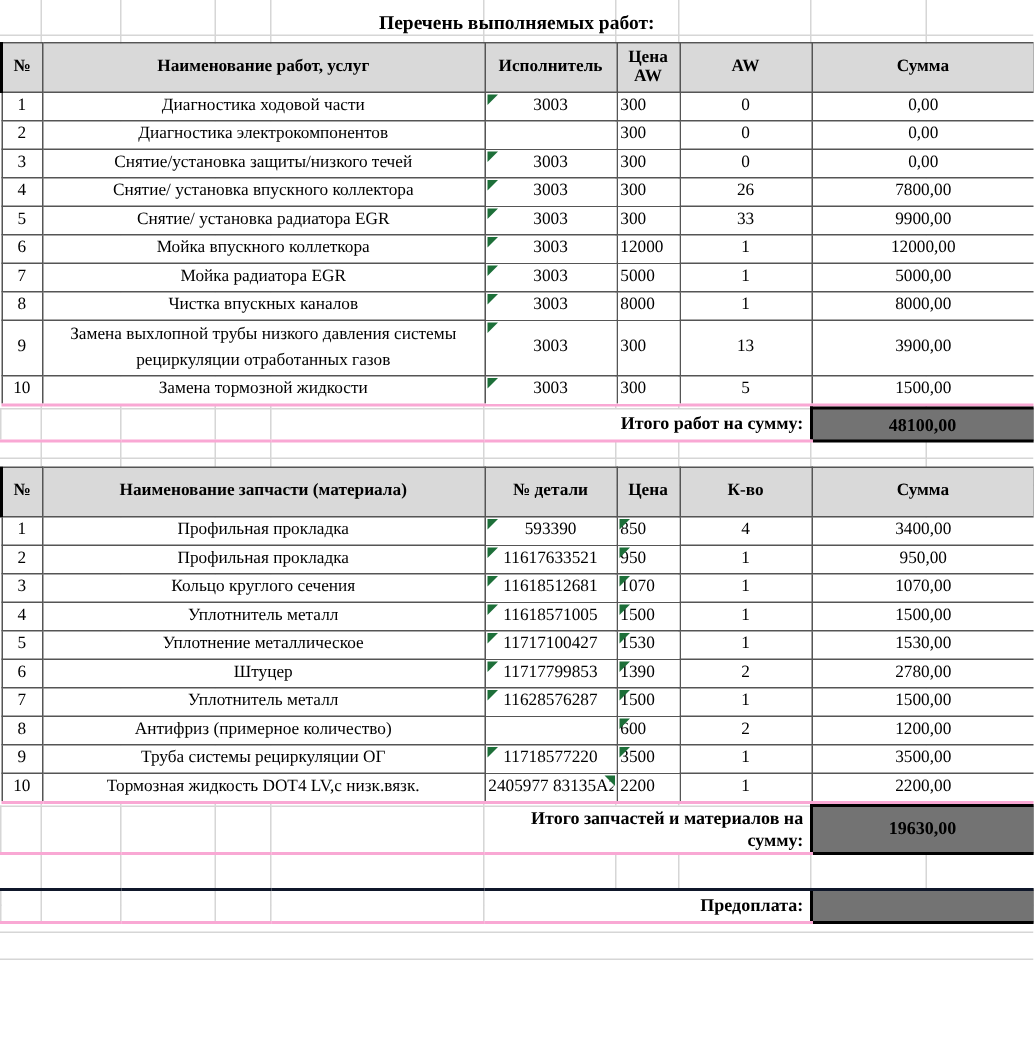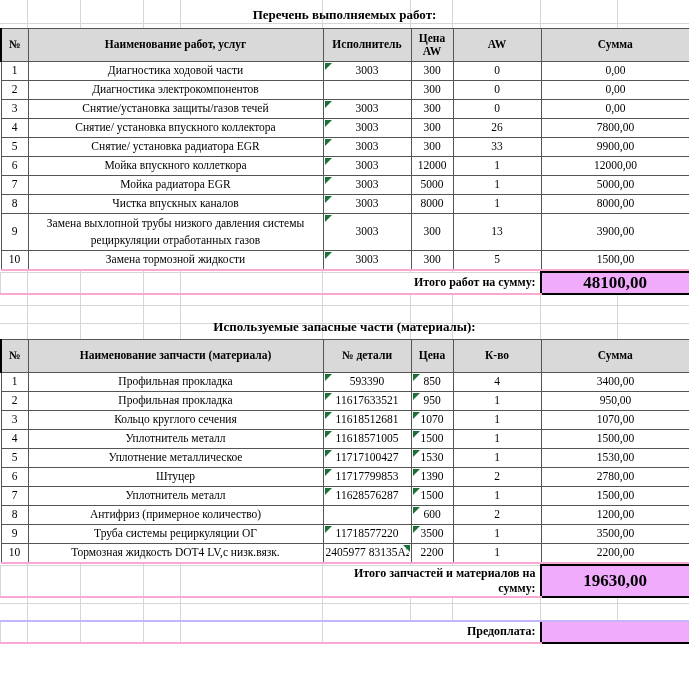--- a/index.html
+++ b/index.html
@@ -80,21 +80,21 @@
     border-top: 2px solid #000000;
     border-bottom: 1px solid #555555;
     height: 32px;
   }
   thead th.c-num { border-left: 2px solid #000; }
   thead th.c-sum { border-right: 2px solid #000; }
 
   td.c-num  { text-align: center; width: 27px;  border-left: 2px solid #000; }
   td.c-name { text-align: center; width: 294px; }
   td.c-perf { text-align: center; width: 88px;  position: relative; }
-  td.c-price{ text-align: center; width: 42px;  position: relative; }
+  td.c-price{ width: 42px;  position: relative; }
   td.c-qty  { text-align: center; width: 88px; }
   td.c-sum  { text-align: center; width: 147px; border-right: 2px solid #000; }
 
   tbody tr td { height: 18px; }
   tbody tr.tall td { height: 36px; }
   tbody tr.tall td.c-name { line-height: 1.45; }
   tbody tr:last-child td { border-bottom: 2px solid #f9a8d4; }
 
   
   .clip {
@@ -132,26 +132,26 @@
   }
   table.totals td.lbl {
     text-align: right;
     font-weight: bold;
     font-size: 12px;
     padding-right: 4px;
   }
   table.totals td.val {
     text-align: center;
     font-weight: bold;
-    font-size: 17px;
-    background: #f0abfc;
+    font-size: 12px;
+    background: #737373;
     border: 2px solid #000000;
   }
   table.totals td.val.empty { }
-  table.totals tr.top-rule td { border-top: 2px solid #c4b5fd; }
+  table.totals tr.top-rule td { border-top: 2px solid #0f172a; }
 
   .spacer { height: 16px; position: relative; z-index: 1; }
   .spacer.mid { height: 22px; }
 </style>
 </head>
 <body>
 
 <div class="sheet">
 
   <div class="sheet-grid">
@@ -209,21 +209,21 @@
       <tr>
         <td class="c-num">2</td>
         <td class="c-name">Диагностика электрокомпонентов</td>
         <td class="c-perf"></td>
         <td class="c-price">300</td>
         <td class="c-qty">0</td>
         <td class="c-sum">0,00</td>
       </tr>
       <tr>
         <td class="c-num">3</td>
-        <td class="c-name">Снятие/установка защиты/газов течей</td>
+        <td class="c-name">Снятие/установка защиты/низкого течей</td>
         <td class="c-perf"><span class="err-tri"></span><span>3003</span></td>
         <td class="c-price">300</td>
         <td class="c-qty">0</td>
         <td class="c-sum">0,00</td>
       </tr>
       <tr>
         <td class="c-num">4</td>
         <td class="c-name">Снятие/ установка впускного коллектора</td>
         <td class="c-perf"><span class="err-tri"></span><span>3003</span></td>
         <td class="c-price">300</td>
@@ -299,21 +299,20 @@
       <td></td>
       <td></td>
       <td class="lbl">Итого работ на сумму:</td>
       <td class="val">48100,00</td>
     </tr>
   </tbody>
     </table>
 
   <div class="spacer"></div>
 
-  <div class="caption second">Используемые запасные части (материалы):</div>
 
   <table class="grid">
     <colgroup>
       <col style="width:27px">
         <col style="width:295px">
         <col style="width:88px">
       <col style="width:42px">
         <col style="width:88px">
         <col style="width:149px">
     </colgroup>

